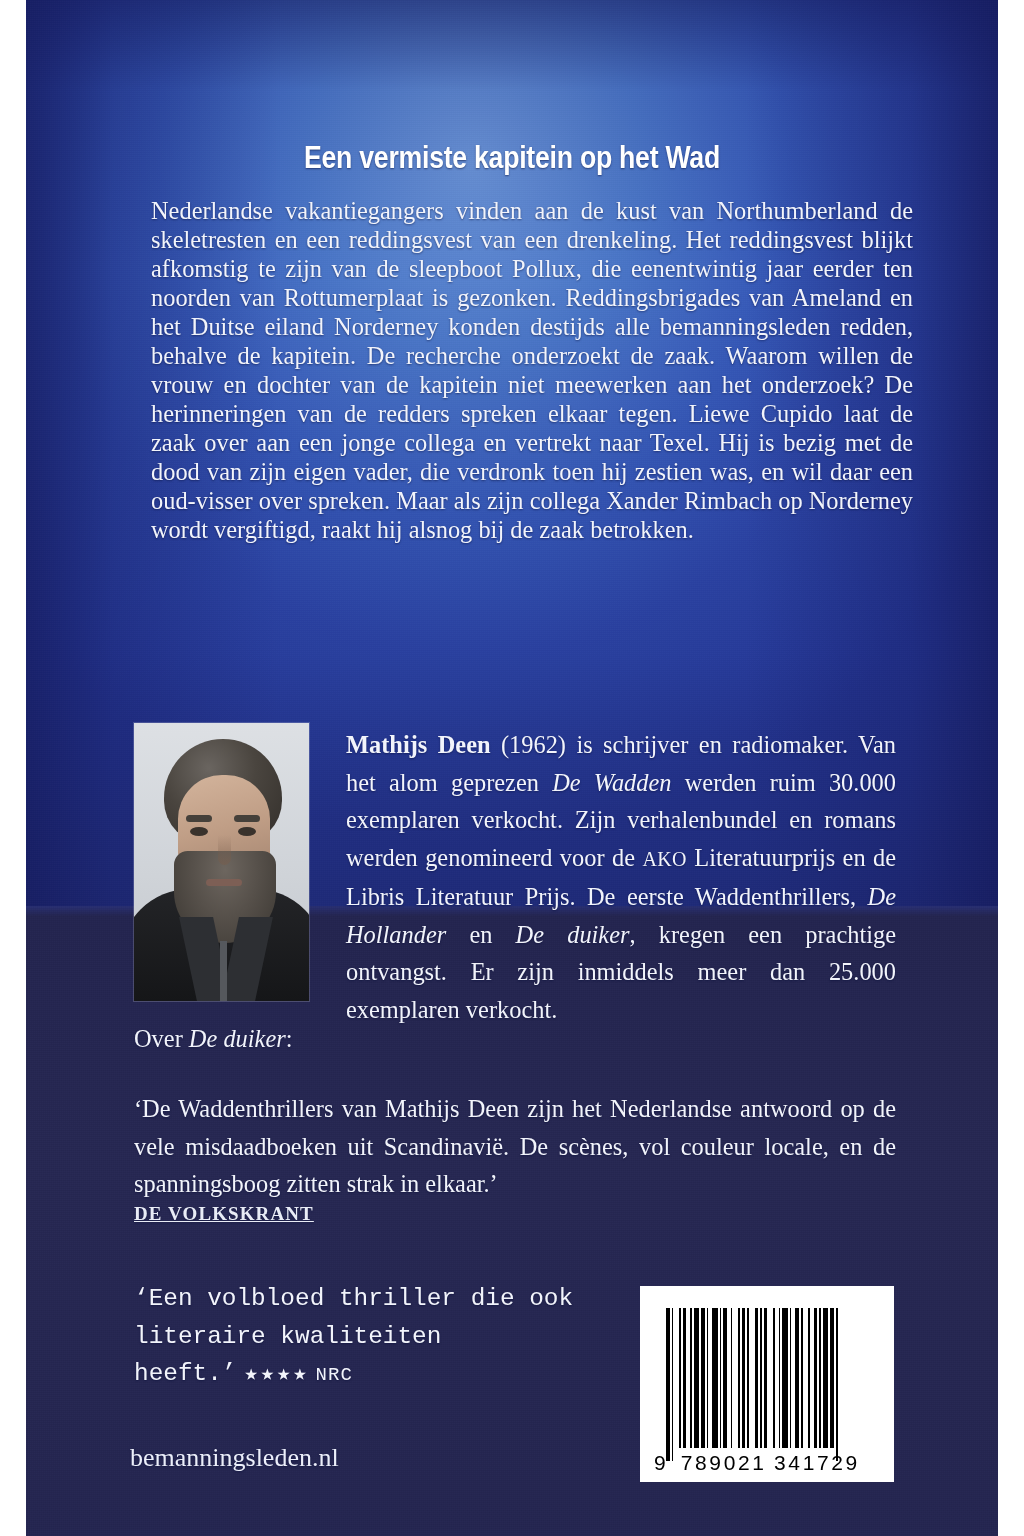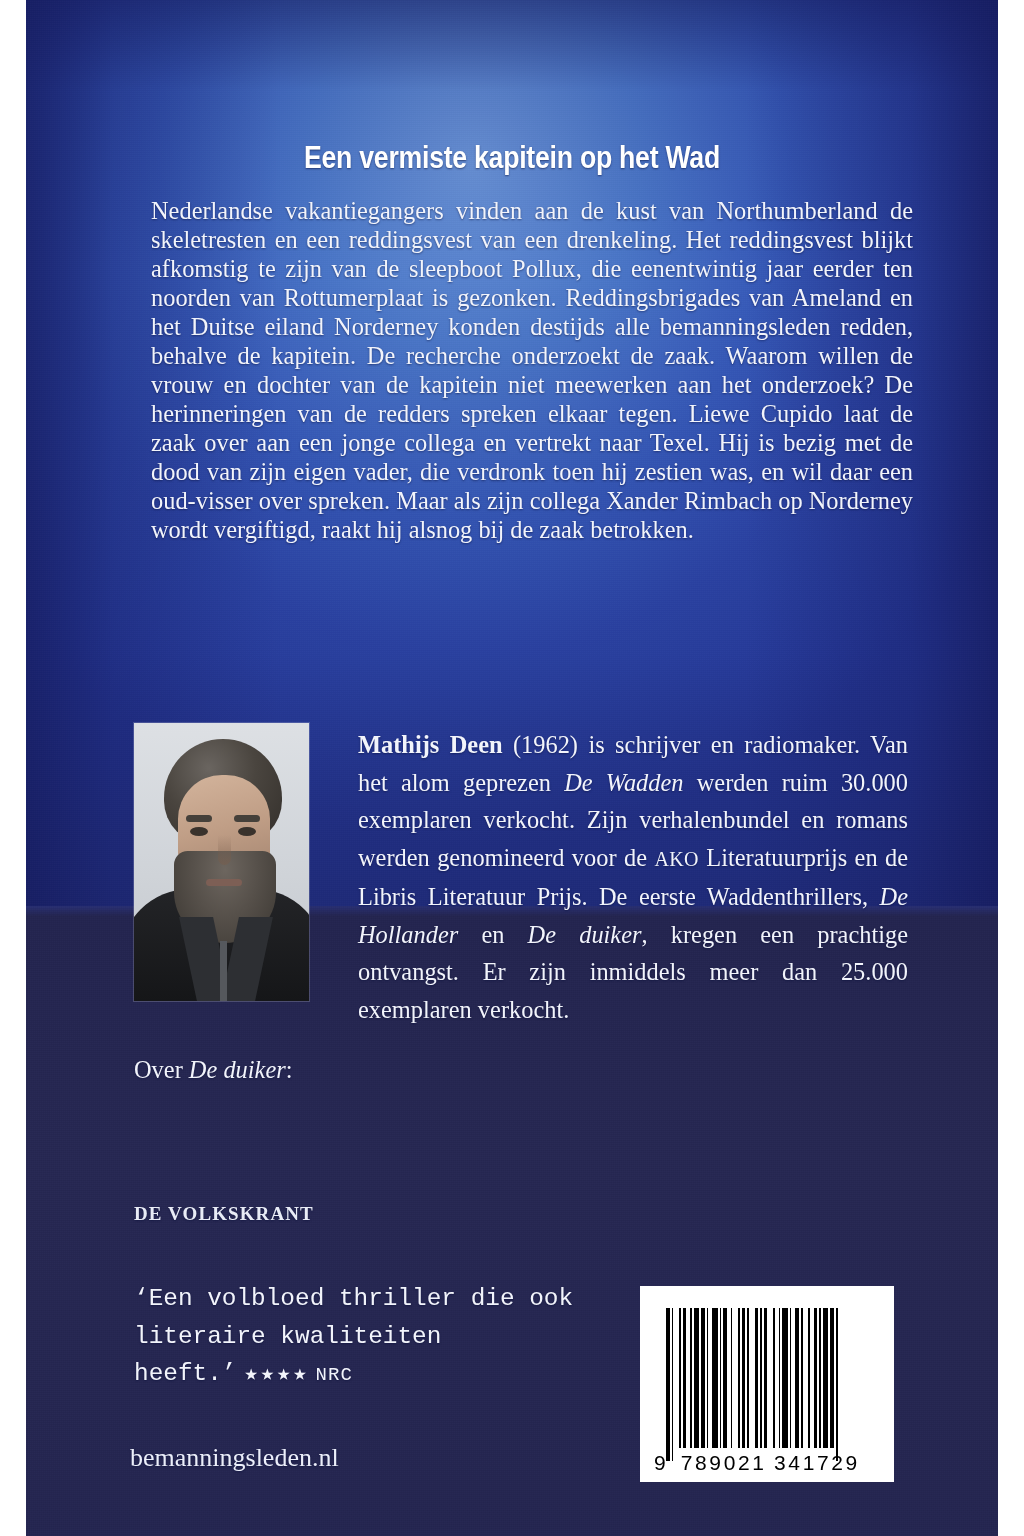--- a/index.html
+++ b/index.html
@@ -228,42 +228,40 @@
     position: absolute;
     left: 212px;
     top: 3px;
     width: 550px;
     color: #f2f4fb;
     font-family: "Liberation Serif", serif;
     font-size: 24.4px;
     line-height: 37.5px;
     text-align: justify;
     text-shadow: 0 1px 2px rgba(8,14,56,0.5);
-    margin-left: 12px;
   }
   .author-bio p { margin: 0; }
   .bold { font-weight: bold; }
   .ital { font-style: italic; }
   .smallcaps {
     font-size: 0.82em;
     letter-spacing: 0.4px;
   }
 
   
   .over-heading {
     position: absolute;
     left: 108px;
     top: 1022px;
     width: 700px;
     color: #f2f4fb;
     font-family: "Liberation Serif", serif;
     font-size: 24.4px;
     line-height: 34px;
     text-shadow: 0 1px 2px rgba(8,14,56,0.5);
-    margin-top: 31px;
   }
 
   .quote-1 {
     position: absolute;
     left: 108px;
     top: 1090px;
     width: 762px;
     color: #f2f4fb;
     font-family: "Liberation Serif", serif;
     font-size: 24.4px;
@@ -276,20 +274,21 @@
   .source-1 {
     position: absolute;
     left: 108px;
     top: 1203px;
     color: #e9ecf6;
     font-family: "Liberation Serif", serif;
     font-weight: bold;
     font-size: 19px;
     letter-spacing: 1.1px;
     text-shadow: 0 1px 2px rgba(8,14,56,0.5);
+    text-decoration: underline;
   }
 
   .quote-2 {
     position: absolute;
     left: 108px;
     top: 1280px;
     width: 500px;
     color: #f2f4fb;
     font-family: Liberation Mono, monospace;
     font-size: 24.4px;
@@ -401,20 +400,23 @@
           <div class="zip"></div>
         </div>
 
         <div class="author-bio">
           <p><span class="bold">Mathijs Deen</span><span> </span><span>(1962)</span><span> is schrijver en radiomaker. Van het alom geprezen </span><span class="ital">De Wadden</span><span> werden ruim 30.000 exemplaren verkocht. Zijn verhalenbundel en romans werden genomineerd voor de </span><span class="smallcaps" style="text-transform:uppercase;">ako</span><span> Literatuurprijs en de Libris Literatuur Prijs. De eerste Waddenthrillers, </span><span class="ital">De Hollander</span><span> en </span><span class="ital">De duiker</span><span>, kregen een prachtige ontvangst. Er zijn inmiddels meer dan 25.000 exemplaren verkocht.</span></p>
         </div>
       </div>
 
       <div class="over-heading"><span>Over </span><span class="ital">De duiker</span><span>:</span></div>
 
+      <div class="quote-1">
+        <p>‘De Waddenthrillers van Mathijs Deen zijn het Nederlandse antwoord op de vele misdaadboeken uit Scandinavië. De scènes, vol couleur locale, en de spanningsboog zitten strak in elkaar.’</p>
+      </div>
       <div class="source-1">DE VOLKSKRANT</div>
 
       <div class="quote-2">
         <p><span>‘Een volbloed thriller die ook literaire kwaliteiten heeft.’</span><span class="stars">★★★★</span><span class="source-2" style="text-transform:uppercase;">nrc</span></p>
       </div>
 
       <div class="website">bemanningsleden.nl</div>
 
       <div class="barcode-box">
         <div class="barcode-inner" id="barcode-bars">

